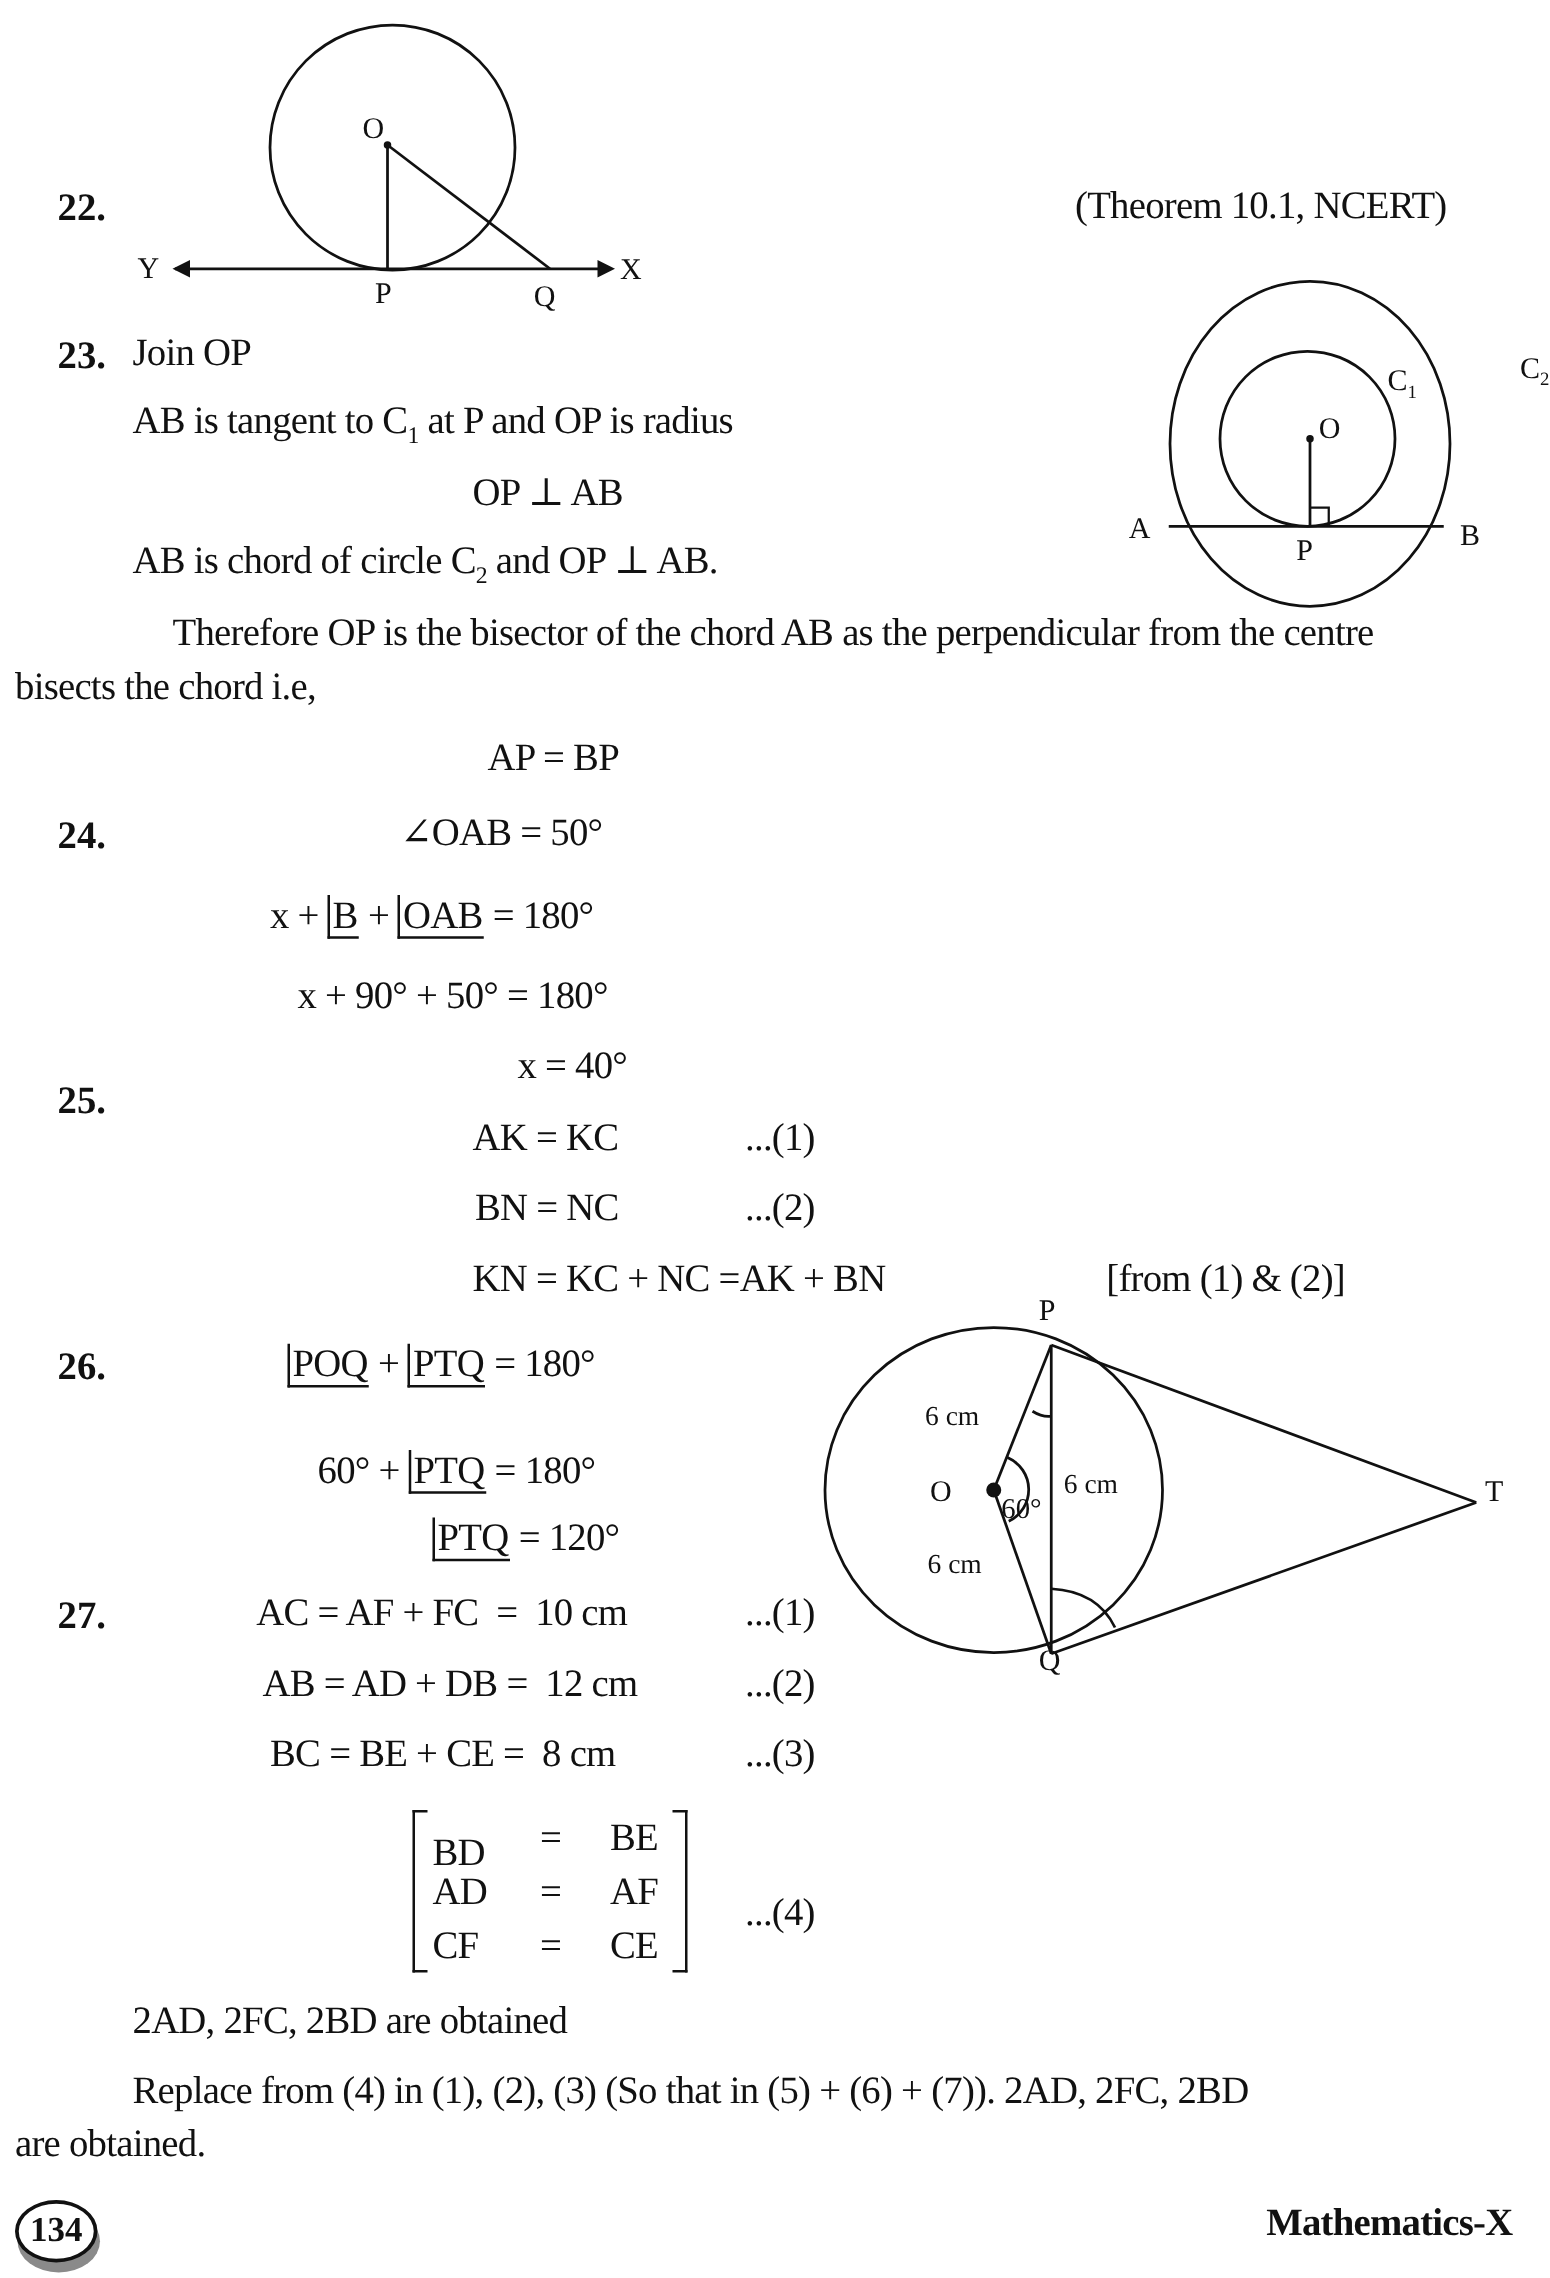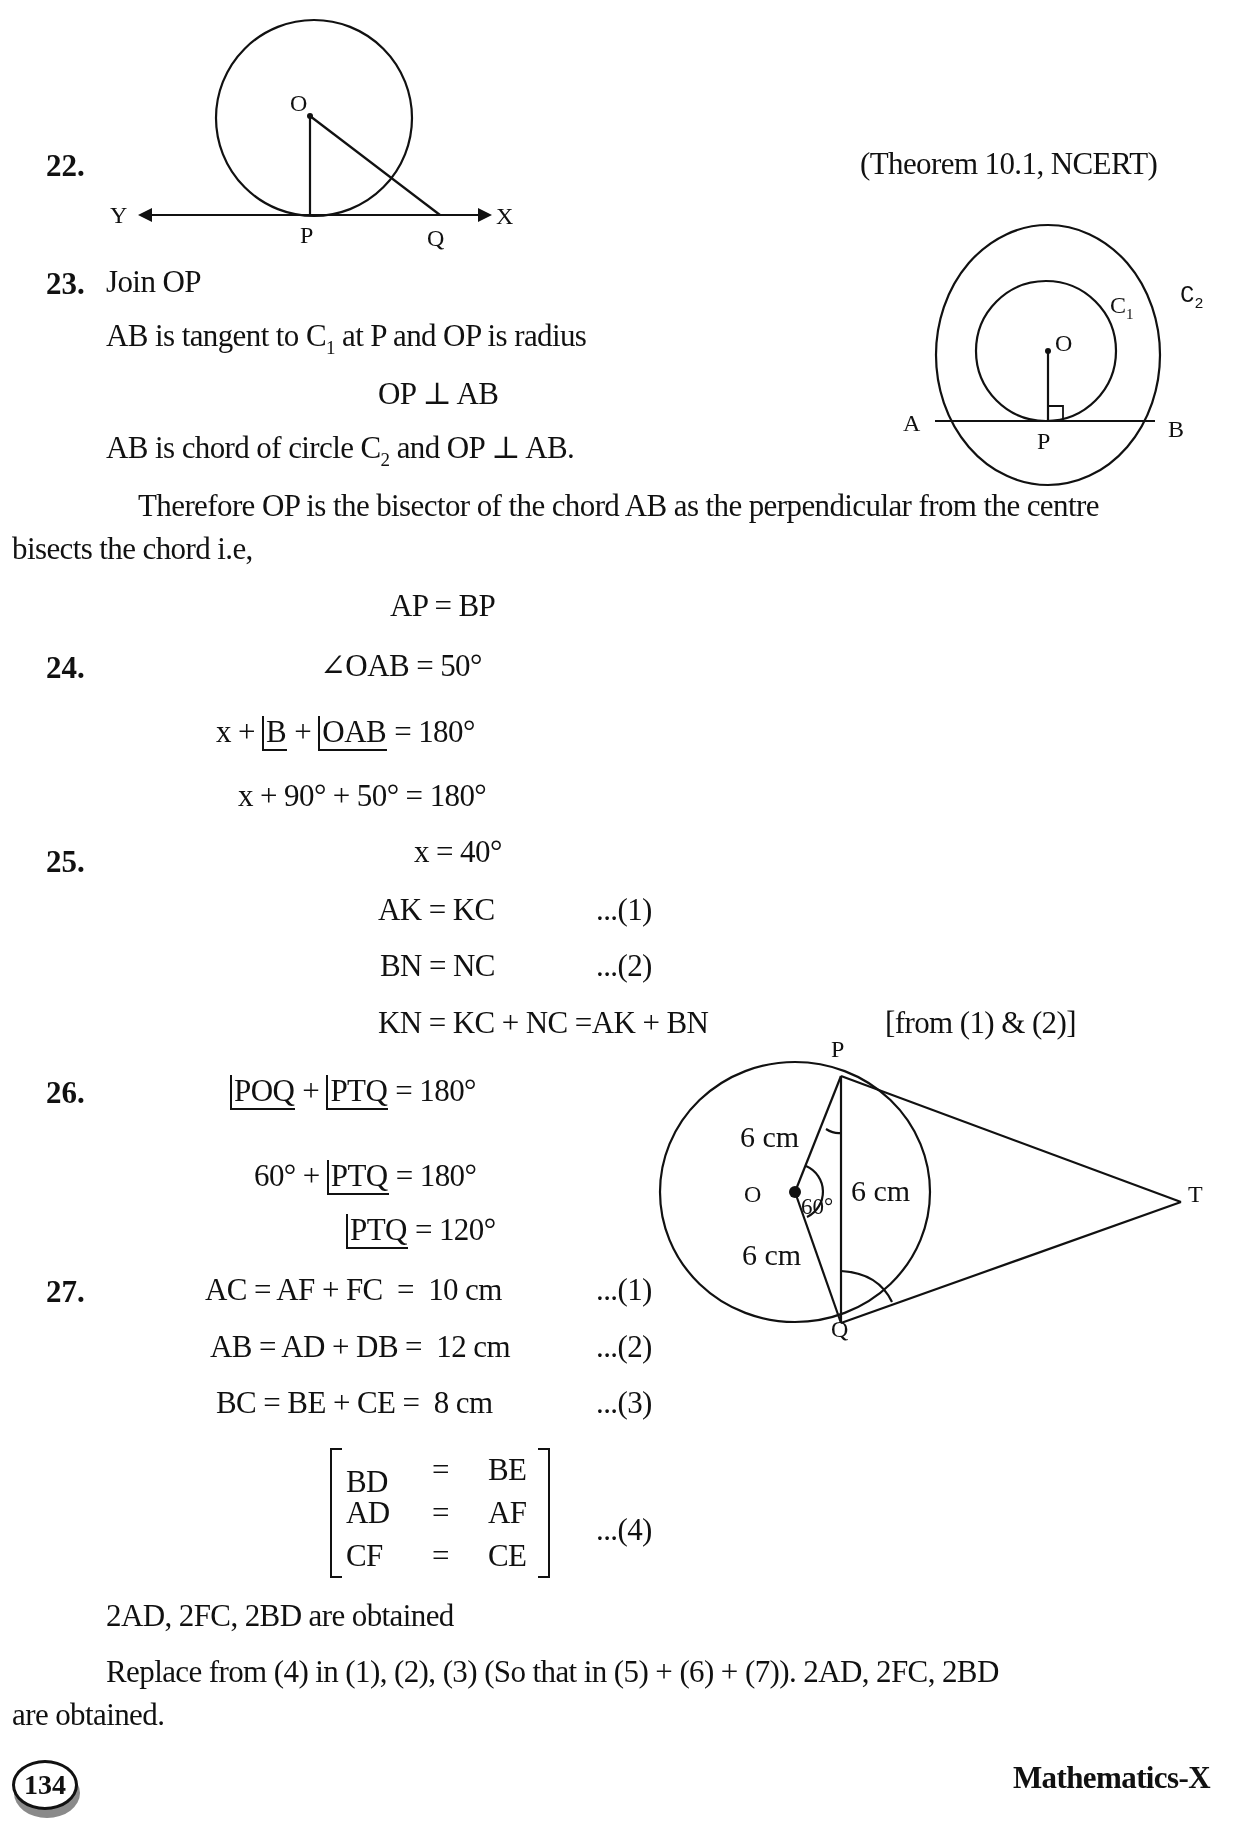--- a/index.html
+++ b/index.html
@@ -1,21 +1,21 @@
 <!DOCTYPE html>
 <html><head>
 <meta charset="utf-8">
 <style>
   html, body { margin:0; padding:0; background:#ffffff; }
   body { width:1240px; height:1822px; position:relative; overflow:hidden;
          font-family:"Liberation Serif","DejaVu Serif",serif; color:#111; }
   .abs { position:absolute; white-space:nowrap; }
   .t { font-size:31px; letter-spacing:-0.6px; line-height:1; }
   .num { font-weight:bold; font-size:31px; }
-  .sm { font-size:30px; }
+  .sm { font-size:22px; }
   .lbl { font-size:24px; }
   .sub { font-size:19px; position:relative; top:8px; }
   .ang { display:inline-block; border-left:2px solid #111; border-bottom:2px solid #111;
          padding:0 1px 2px 2px; line-height:1; }
   svg { position:absolute; overflow:visible; }
   svg .ln { stroke:#111; stroke-width:2.2; fill:none; }
   .bracket-l, .bracket-r { position:absolute; border:2px solid #111; width:10px; }
   .bracket-l { border-right:none; }
   .bracket-r { border-left:none; }
   .page-no { position:absolute; left:12px; top:1760px; width:60px; height:44px;
@@ -63,31 +63,31 @@
   <line class="ln" x1="35" y1="211" x2="255" y2="211"></line>
   <line class="ln" x1="148" y1="141" x2="148" y2="211"></line>
   <circle cx="148" cy="141" r="3" fill="#111"></circle>
   <polyline class="ln" points="148,196 163,196 163,211" style="stroke-width:1.8"></polyline>
 </svg>
 <div class="abs lbl" style="left:1055px;top:330px;">O</div>
 <div class="abs lbl" style="left:903px;top:410px;">A</div>
 <div class="abs lbl" style="left:1168px;top:416px;">B</div>
 <div class="abs lbl" style="left:1037px;top:428px;">P</div>
 <div class="abs lbl" style="left:1110px;top:292px;"><span>C</span><span style="font-size:15px;position:relative;top:6px;">1</span></div>
-<div class="abs lbl" style="left:1180px;top:282px;font-family:Liberation Mono, monospace;"><span>C</span><span style="font-size:15px;position:relative;top:6px;">2</span></div>
+<div class="abs lbl" style="left:1216px;top:282px;"><span>C</span><span style="font-size:15px;position:relative;top:6px;">2</span></div>
 
 <div class="abs num" style="left:46px;top:650px;">24.</div>
 <div class="abs t" style="left:320px;top:650px;">∠OAB = 50°</div>
 <div class="abs t" style="left:216px;top:716px;">
   <span>x + </span><span class="ang">B</span><span> + </span><span class="ang">OAB</span><span> = 180°</span>
 </div>
 <div class="abs t" style="left:238px;top:780px;">x + 90° + 50° = 180°</div>
 <div class="abs t" style="left:414px;top:836px;">x = 40°</div>
 
-<div class="abs num" style="left:46px;top:844px;">25.</div>
+<div class="abs num" style="left:46px;top:862px;">25.</div>
 <div class="abs t" style="left:378px;top:894px;">AK = KC</div>
 <div class="abs t" style="left:596px;top:894px;">...(1)</div>
 <div class="abs t" style="left:380px;top:950px;">BN = NC</div>
 <div class="abs t" style="left:596px;top:950px;">...(2)</div>
 <div class="abs t" style="left:378px;top:1007px;">KN = KC + NC =AK + BN</div>
 <div class="abs t" style="left:885px;top:1007px;">[from (1) &amp; (2)]</div>
 
 <div class="abs num" style="left:46px;top:1075px;">26.</div>
 <div class="abs t" style="left:230px;top:1075px;">
   <span class="ang">POQ</span><span> + </span><span class="ang">PTQ</span><span> = 180°</span>

